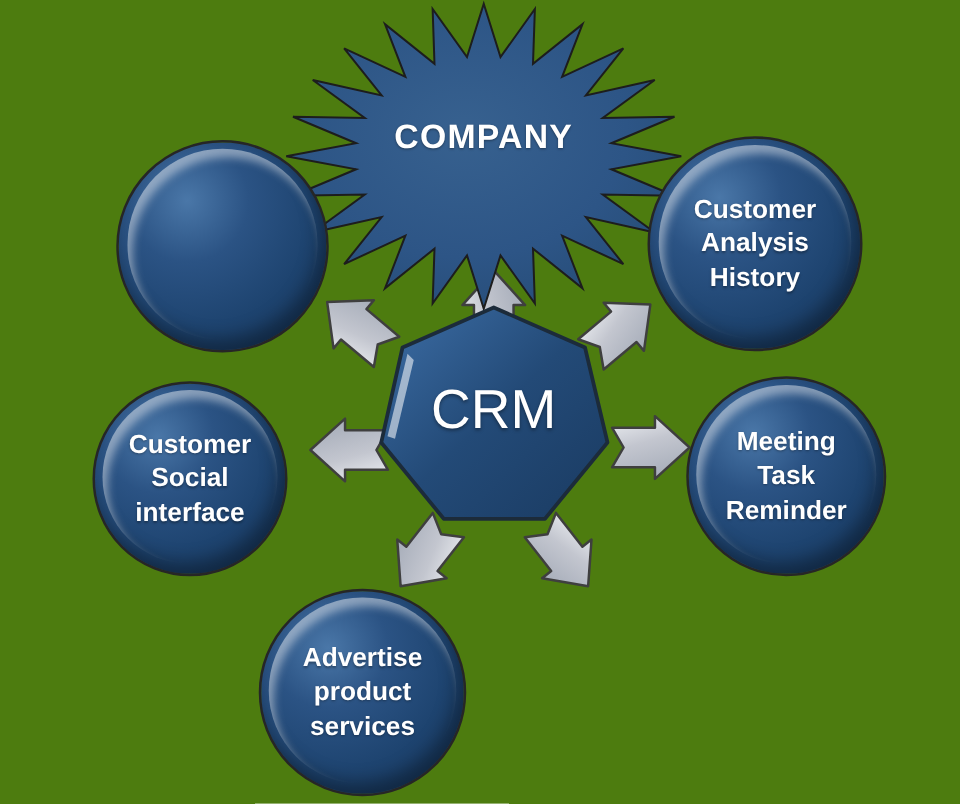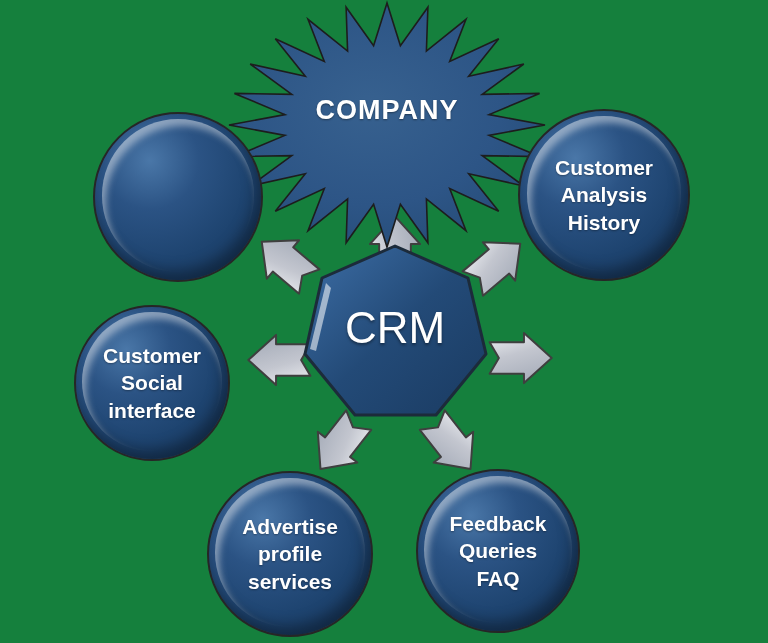--- a/index.html
+++ b/index.html
@@ -2,21 +2,21 @@
 <html><head>
 <meta charset="utf-8">
 <style>
   * { margin: 0; padding: 0; box-sizing: border-box; }
   html, body { background: #ffffff; }
   body { font-family: "Liberation Sans", sans-serif; }
   .stage {
     position: relative;
     width: 768px;
     height: 643px;
-    background: #15803d;
+    background: #4d7c0f;
     overflow: hidden;
   }
   
   .node {
     position: absolute;
     border-radius: 50%;
     background: radial-gradient(circle at 33% 28%, #4a77a8 0%, #2b5384 30%, #1e4470 62%, #16365c 100%);
     border: 2px solid #262626;
     box-shadow: inset -5px -9px 14px rgba(0,0,0,0.35);
     display: flex;
@@ -187,26 +187,26 @@
     <div class="label">Customer
 Analysis
 History</div>
   </div>
   <div class="node n-social">
     <div class="gloss"></div>
     <div class="label">Customer
 Social
 interface</div>
   </div>
+  <div class="node n-meeting">
+    <div class="gloss"></div>
+    <div class="label">Meeting
+Task
+Reminder</div>
+  </div>
   <div class="node n-advertise">
     <div class="gloss"></div>
     <div class="label">Advertise
-profile
+product
 services</div>
   </div>
-  <div class="node n-feedback">
-    <div class="gloss"></div>
-    <div class="label">Feedback
-Queries
-FAQ</div>
-  </div>
 
 </div>
 
 </body></html>

